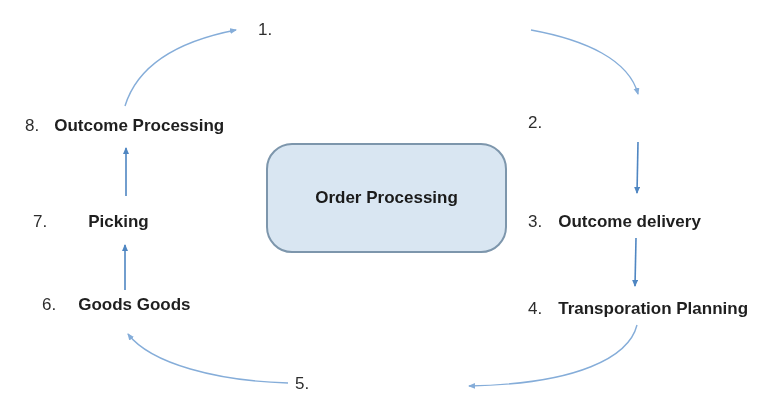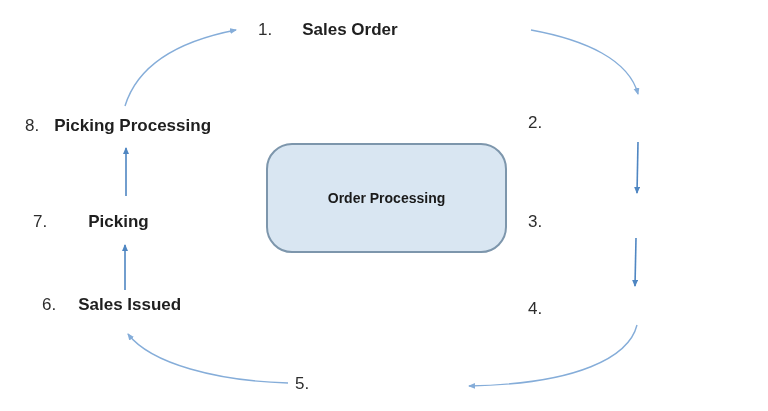--- a/index.html
+++ b/index.html
@@ -48,21 +48,21 @@
     height: 110px;
     background: #d9e6f2;
     border: 2px solid #7d96ac;
     border-radius: 26px;
     box-sizing: border-box;
     display: flex;
     align-items: center;
     justify-content: center;
   }
   .center-box .box-label {
-    font-size: 14px;
+    font-size: 17px;
     font-weight: 700;
     color: #1a1a1a;
     white-space: nowrap;
   }
 </style>
 </head>
 <body>
 
 <div class="canvas">
 
@@ -92,47 +92,48 @@
 
     <path d="M126,196 L126,148" fill="none" stroke-width="1.6" marker-end="url(#ah-straight)" stroke="#4f86c2"></path>
   </svg>
 
   <div class="center-box">
     <span class="box-label">Order Processing</span>
   </div>
 
   <div class="step" style="left:258px; top:19px; --gap:30px">
     <span class="num">1.</span>
-    <span class="lbl">Sales Order</span>
   </div>
 
   <div class="step" style="left:528px; top:112px; --gap:16px">
     <span class="num">2.</span>
   </div>
 
   <div class="step" style="left:528px; top:211px; --gap:16px">
     <span class="num">3.</span>
+    <span class="lbl">Outcome delivery</span>
   </div>
 
   <div class="step" style="left:528px; top:298px; --gap:16px">
     <span class="num">4.</span>
+    <span class="lbl">Transporation Planning</span>
   </div>
 
   <div class="step" style="left:295px; top:373px; --gap:29px">
     <span class="num">5.</span>
   </div>
 
   <div class="step" style="left:42px; top:294px; --gap:22px">
     <span class="num">6.</span>
-    <span class="lbl">Sales Issued</span>
+    <span class="lbl">Goods Goods</span>
   </div>
 
   <div class="step" style="left:33px; top:211px; --gap:41px">
     <span class="num">7.</span>
     <span class="lbl">Picking</span>
   </div>
 
   <div class="step" style="left:25px; top:115px; --gap:15px">
     <span class="num">8.</span>
-    <span class="lbl">Picking Processing</span>
+    <span class="lbl">Outcome Processing</span>
   </div>
 
 </div>
 
 </body></html>

